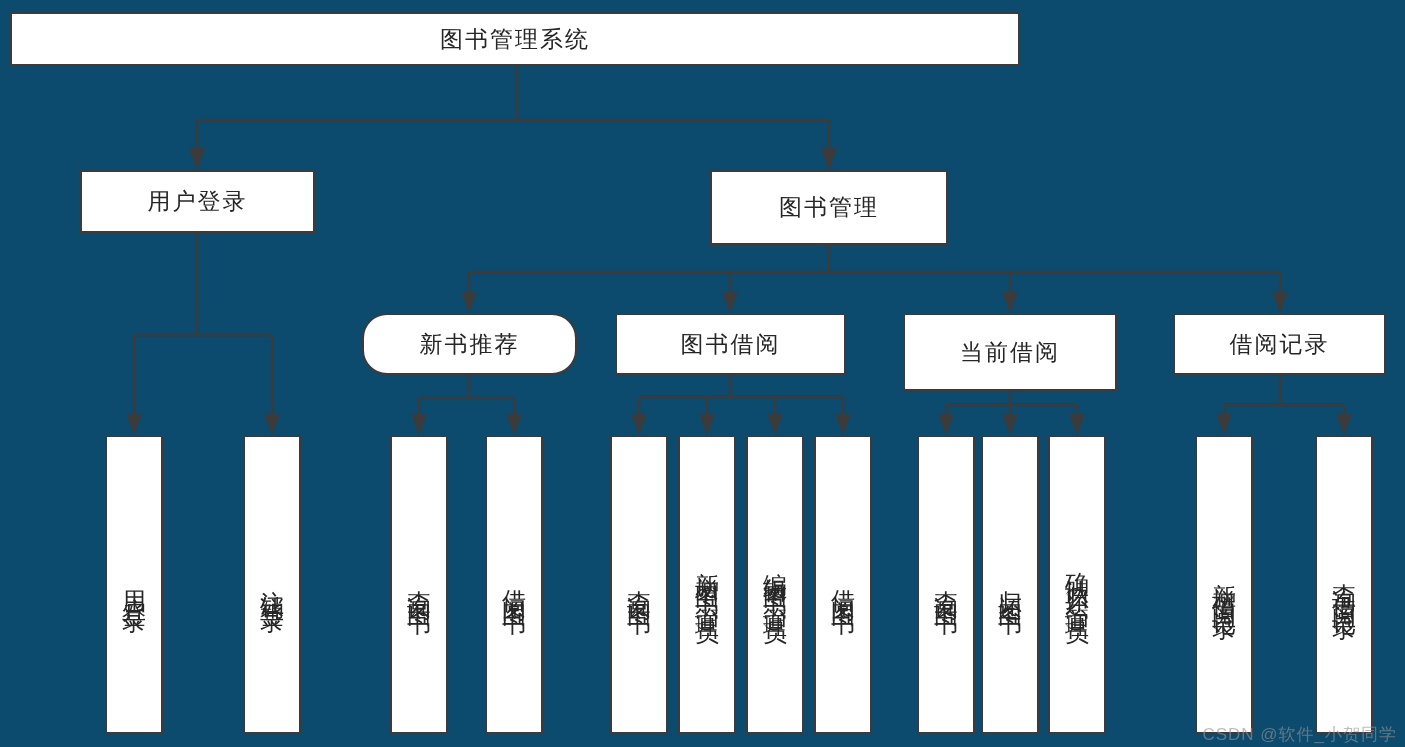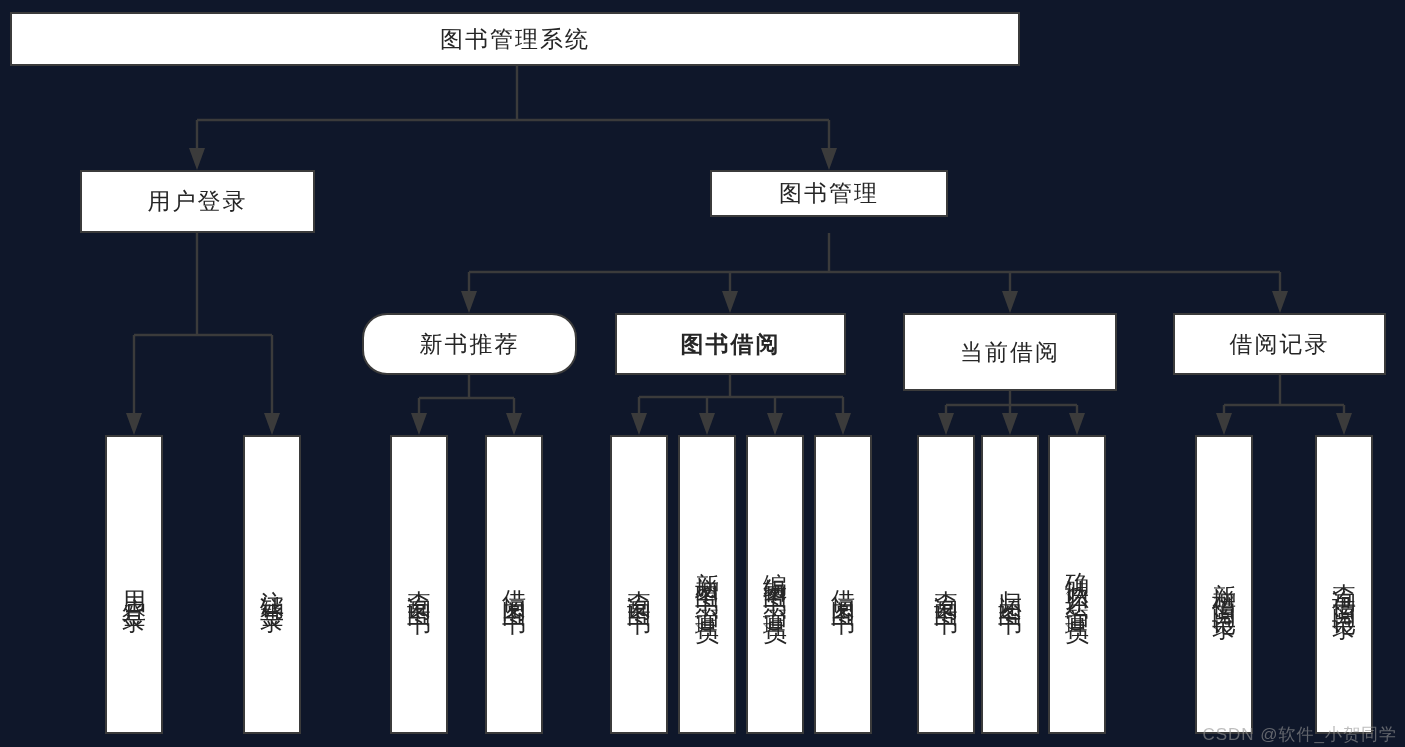--- a/index.html
+++ b/index.html
@@ -1,20 +1,20 @@
 <!DOCTYPE html>
 <html><head>
 <meta charset="utf-8">
 <style>
   * { margin:0; padding:0; box-sizing:border-box; }
   html,body { background:#ffffff; }
   body { font-family:"Liberation Sans","DejaVu Sans",sans-serif; }
   .canvas {
     position:relative; width:1405px; height:747px;
-    background:#0f172a; overflow:hidden;
+    background:#0c4a6e; overflow:hidden;
   }
   svg.connectors { position:absolute; left:0; top:0; width:1405px; height:747px; }
   .node {
     position:absolute; background:#ffffff;
     border:2px solid #3b3b3b; color:#262626;
     display:flex; align-items:center; justify-content:center;
   }
   .node.h { font-size:23px; letter-spacing:2px; white-space:nowrap; }
   .node.v { font-size:24px; }
   .node.v .vtext {
@@ -63,24 +63,24 @@
     <polygon points="1077,435 1069,413 1085,413" fill="#3b3b3b"></polygon>
 
     <path d="M1280 375 L1280 405 M1224 405 L1344 405 M1224 405 L1224 418 M1344 405 L1344 418" stroke="#3b3b3b" stroke-width="2.4"></path>
     <polygon points="1224,435 1216,413 1232,413" fill="#3b3b3b"></polygon>
     <polygon points="1344,435 1336,413 1352,413" fill="#3b3b3b"></polygon>
   </svg>
 
   <div class="node h" style="left:10px; top:12px; width:1010px; height:54px;">图书管理系统</div>
 
   <div class="node h" style="left:80px; top:170px; width:235px; height:63px;">用户登录</div>
-  <div class="node h" style="left:710px; top:170px; width:238px; height:47px;">图书管理</div>
+  <div class="node h" style="left:710px; top:170px; width:238px; height:75px;">图书管理</div>
 
   <div class="node h" style="left:362px; top:313px; width:215px; height:62px;border-radius:25px;">新书推荐</div>
-  <div class="node h" style="left:615px; top:313px; width:231px; height:62px;font-weight:bold;">图书借阅</div>
+  <div class="node h" style="left:615px; top:313px; width:231px; height:62px;">图书借阅</div>
   <div class="node h" style="left:903px; top:313px; width:214px; height:78px;">当前借阅</div>
   <div class="node h" style="left:1173px; top:313px; width:213px; height:62px;">借阅记录</div>
 
   <div class="node v" style="left:105px; top:435px; width:58px; height:299px;">
     <span class="vtext">用户登录</span>
   </div>
   <div class="node v" style="left:243px; top:435px; width:58px; height:299px;">
     <span class="vtext">注销登录</span>
   </div>
 

